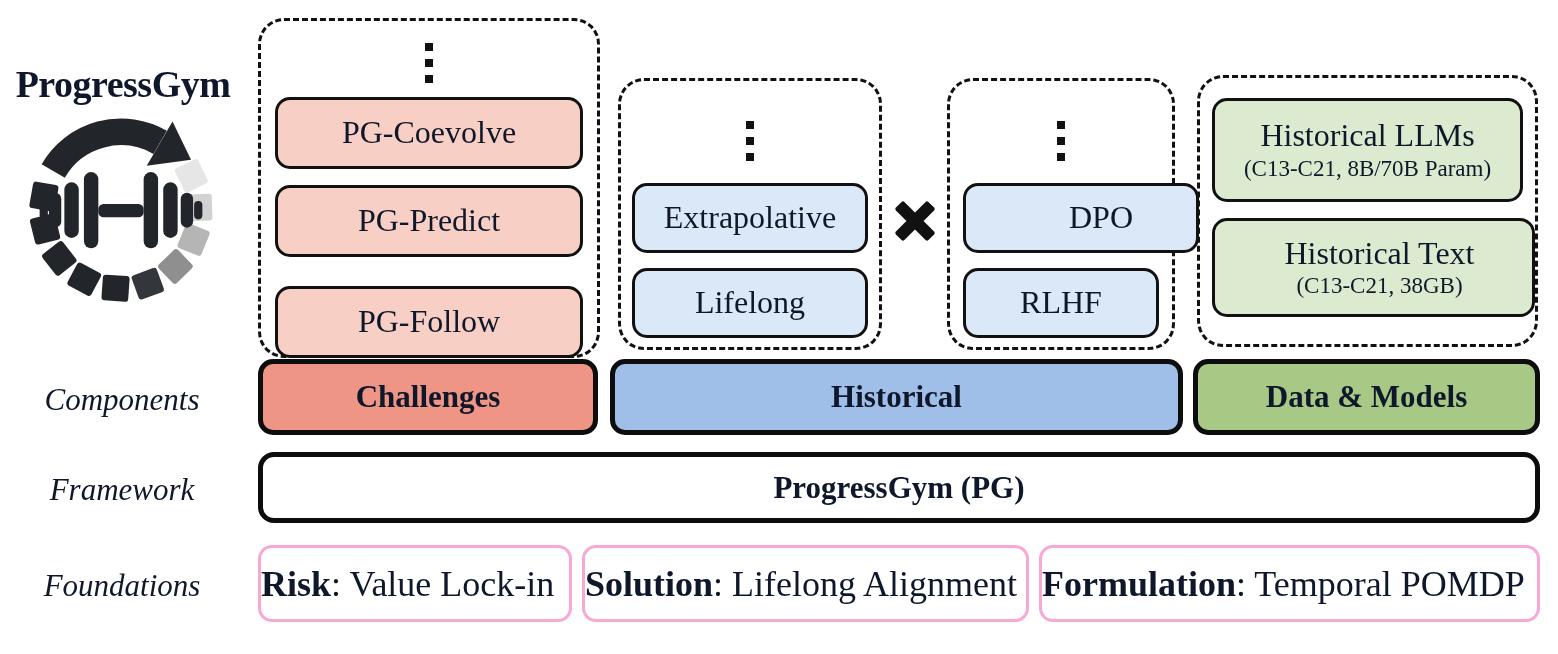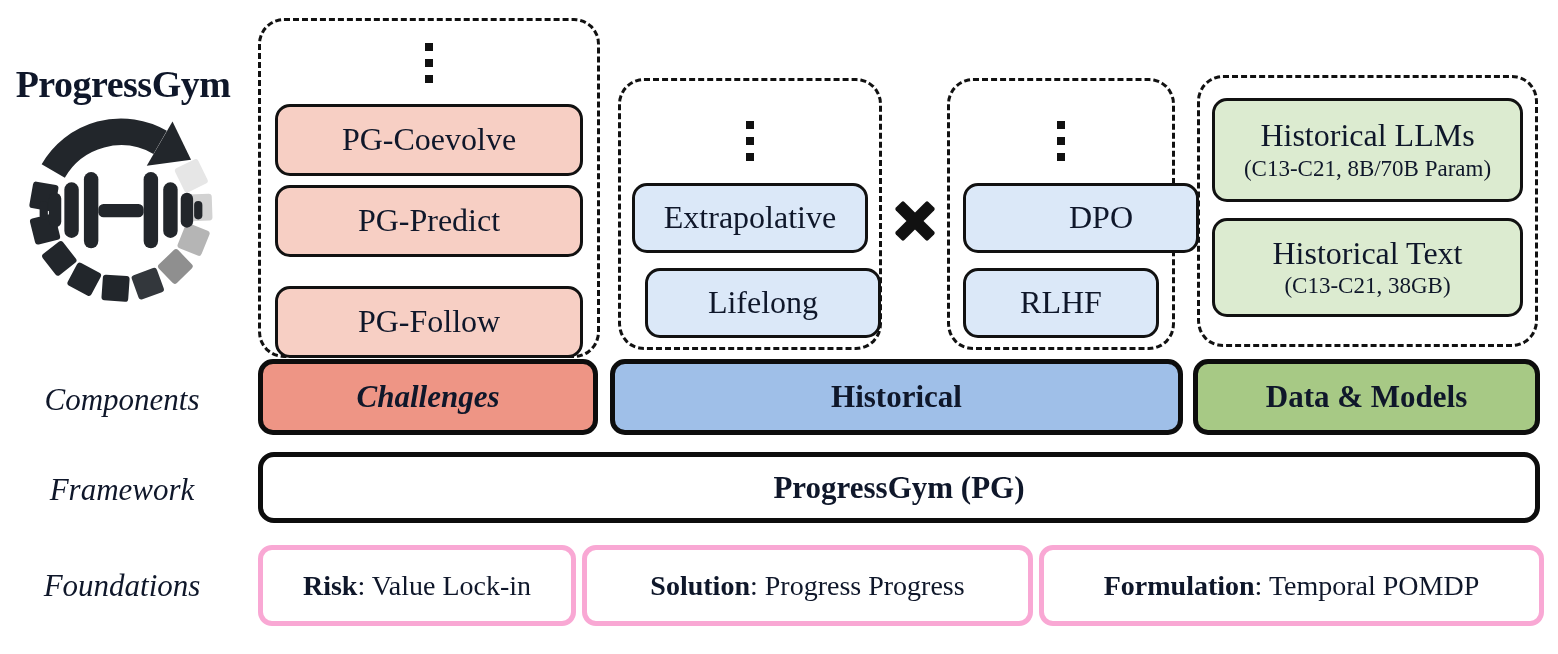--- a/index.html
+++ b/index.html
@@ -46,23 +46,23 @@
   .bar-blue   { background:#9fbfe8; }
   .bar-green  { background:#a7c985; }
 
   
   .framework-box {
     border:5px solid #0d0d0d; border-radius:16px; background:#fff;
     display:flex; align-items:center; justify-content:center;
     font-size:31px; font-weight:700;
   }
   .foundation-box {
-    border:5px solid #f9a8d4; border-radius:14px; background:#fff;
-    display:flex; align-items:center; justify-content:center;
-    font-size:28px; white-space:nowrap;
+    border:3px solid #f9a8d4; border-radius:14px; background:#fff;
+    display:flex; align-items:center; justify-content:flex-start;
+    font-size:36px; white-space:nowrap;
   }
   .foundation-box b { font-weight:700; }
 
   
   .row-label {
     left:8px; width:228px; text-align:center;
     font-size:31px; font-style:italic;
   }
 </style>
 </head>
@@ -102,41 +102,41 @@
       <rect x="171" y="96" width="8" height="18" rx="4"></rect>
     </g>
   </svg>
 
   <div class="abs dashed" style="left:258px; top:18px; width:336px; height:334px;">
     <div class="abs vdots" style="top:22px;">
       <i></i>
         <i></i>
         <i></i>
     </div>
-    <div class="abs item salmon" style="left:14px; top:83px; width:302px; height:66px;font-family:Liberation Serif, serif;">
+    <div class="abs item salmon" style="left:14px; top:76px; width:302px; height:66px;font-family:Liberation Serif, serif;">
       <span>PG-Coevolve</span>
     </div>
     <div class="abs item salmon" style="left:14px; top:164px; width:302px; height:66px;">
       <span>PG-Predict</span>
     </div>
     <div class="abs item salmon" style="left:14px; top:249px; width:302px; height:66px;margin-top:16px;">
       <span>PG-Follow</span>
     </div>
   </div>
 
   <div class="abs dashed" style="left:618px; top:78px; width:258px; height:266px;">
     <div class="abs vdots" style="top:40px;">
       <i></i>
         <i></i>
         <i></i>
     </div>
     <div class="abs item blue" style="left:11px; top:102px; width:230px; height:64px;">
       <span>Extrapolative</span>
     </div>
-    <div class="abs item blue" style="left:24px; top:187px; width:230px; height:64px;">
+    <div class="abs item blue" style="left:11px; top:187px; width:230px; height:64px;">
       <span>Lifelong</span>
     </div>
   </div>
 
   <svg class="abs" style="left:894px; top:200px;" width="42" height="42" viewBox="0 0 42 42">
     <g fill="#111">
       <rect x="-2" y="15" width="46" height="12" rx="2" transform="rotate(45 21 21)"></rect>
       <rect x="-2" y="15" width="46" height="12" rx="2" transform="rotate(-45 21 21)"></rect>
     </g>
   </svg>
@@ -153,29 +153,29 @@
     <div class="abs item blue" style="left:13px; top:187px; width:190px; height:64px;">
       <span>RLHF</span>
     </div>
   </div>
 
   <div class="abs dashed" style="left:1197px; top:75px; width:335px; height:266px;">
     <div class="abs item green" style="left:12px; top:20px; width:305px; height:98px;">
       <span>Historical LLMs</span>
       <span class="sub">(C13-C21, 8B/70B Param)</span>
     </div>
-    <div class="abs item green" style="left:12px; top:140px; width:305px; height:93px;">
+    <div class="abs item green" style="left:12px; top:140px; width:305px; height:93px;padding-left:12px;">
       <span>Historical Text</span>
       <span class="sub">(C13-C21, 38GB)</span>
     </div>
   </div>
 
   <div class="abs row-label" style="top:382px;">Components</div>
 
-  <div class="abs bar bar-salmon" style="left:258px; top:359px; width:330px; height:66px;font-style:italic;">
+  <div class="abs bar bar-salmon" style="left:258px; top:359px; width:330px; height:66px;">
     <span>Challenges</span>
   </div>
   <div class="abs bar bar-blue" style="left:610px; top:359px; width:563px; height:66px;">
     <span>Historical</span>
   </div>
   <div class="abs bar bar-green" style="left:1193px; top:359px; width:337px; height:66px;">
     <span>Data &amp; Models</span>
   </div>
 
   <div class="abs row-label" style="top:472px;">Framework</div>
@@ -183,19 +183,19 @@
   <div class="abs framework-box" style="left:258px; top:452px; width:1272px; height:61px;">
     <span>ProgressGym (PG)</span>
   </div>
 
   <div class="abs row-label" style="top:568px;">Foundations</div>
 
   <div class="abs foundation-box" style="left:258px; top:545px; width:308px; height:71px;">
     <span><b>Risk</b><span>: Value Lock-in</span></span>
   </div>
   <div class="abs foundation-box" style="left:582px; top:545px; width:441px; height:71px;">
-    <span><b>Solution</b><span>: Progress Progress</span></span>
+    <span><b>Solution</b><span>: Lifelong Alignment</span></span>
   </div>
   <div class="abs foundation-box" style="left:1039px; top:545px; width:495px; height:71px;">
     <span><b>Formulation</b><span>: Temporal POMDP</span></span>
   </div>
 
 </div>
 
 </body></html>

